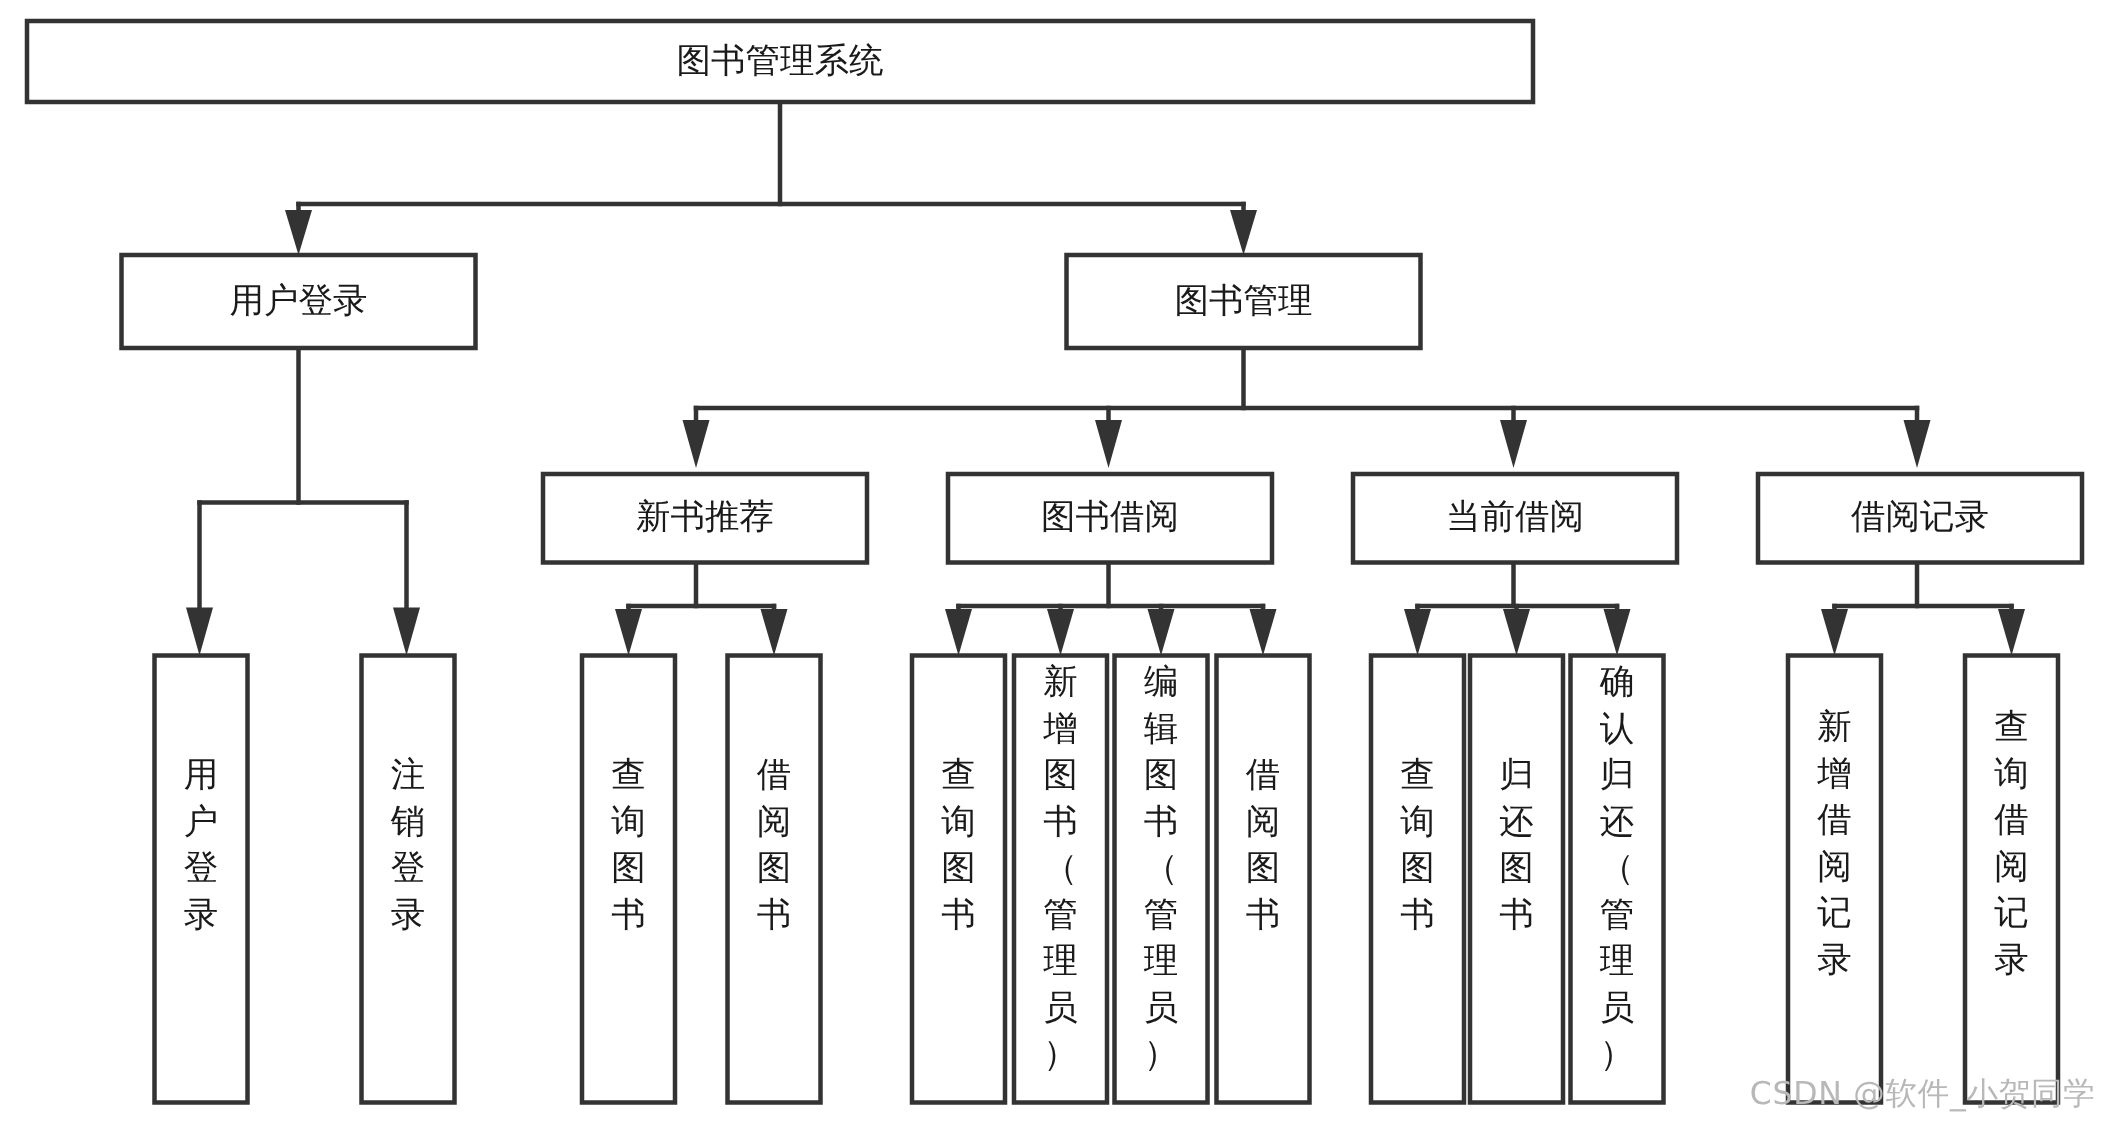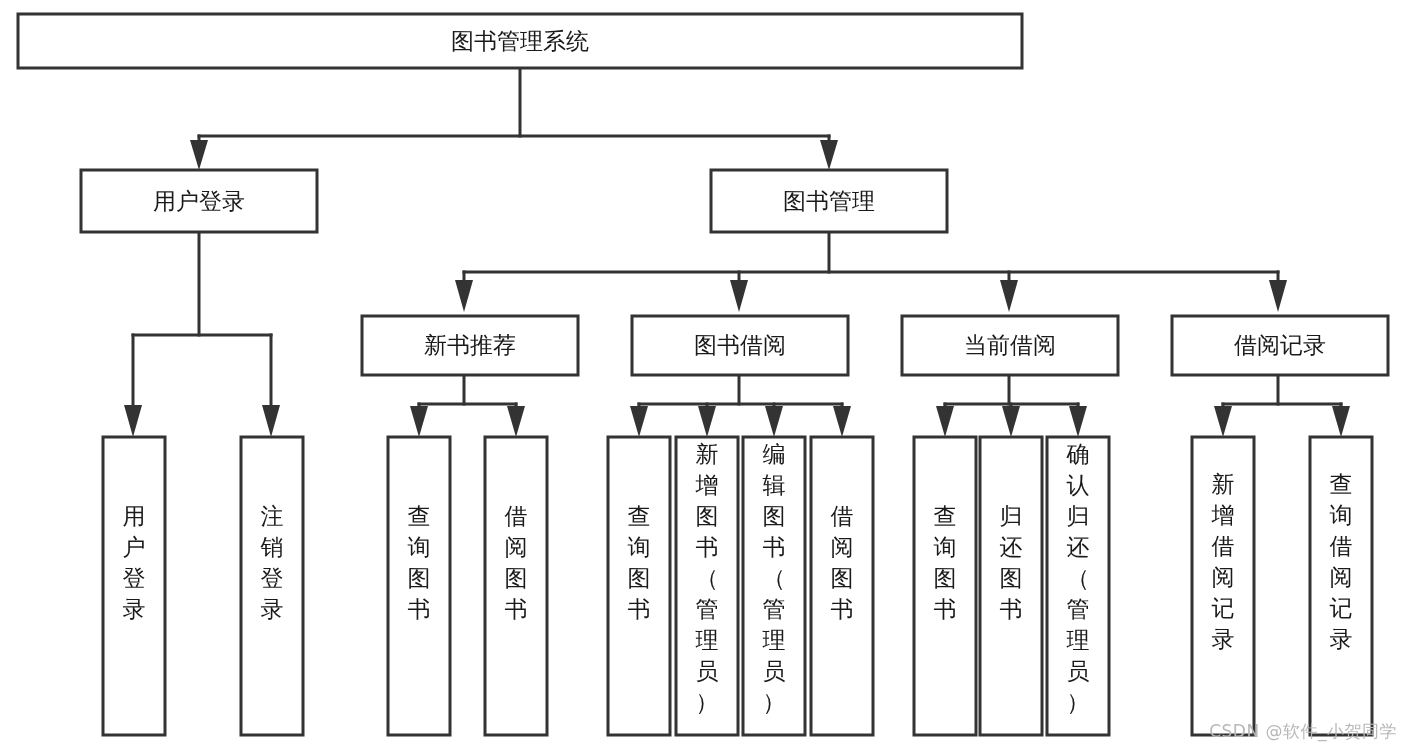--- a/index.html
+++ b/index.html
@@ -52,21 +52,21 @@
     font-family: "DejaVu Sans", "Liberation Sans", sans-serif;
     fill: #1a1a1a;
     font-size: 23px;
     text-anchor: middle;
   }
   .watermark-text {
     position: absolute;
     right: 8px;
     bottom: 4px;
     font-family: "DejaVu Sans", "Liberation Sans", sans-serif;
-    font-size: 17px;
+    font-size: 21px;
     color: #b8b8b8;
     letter-spacing: 0.5px;
     white-space: nowrap;
     pointer-events: none;
   }
 </style>
 </head>
 <body>
 
 <div id="diagram-root">

